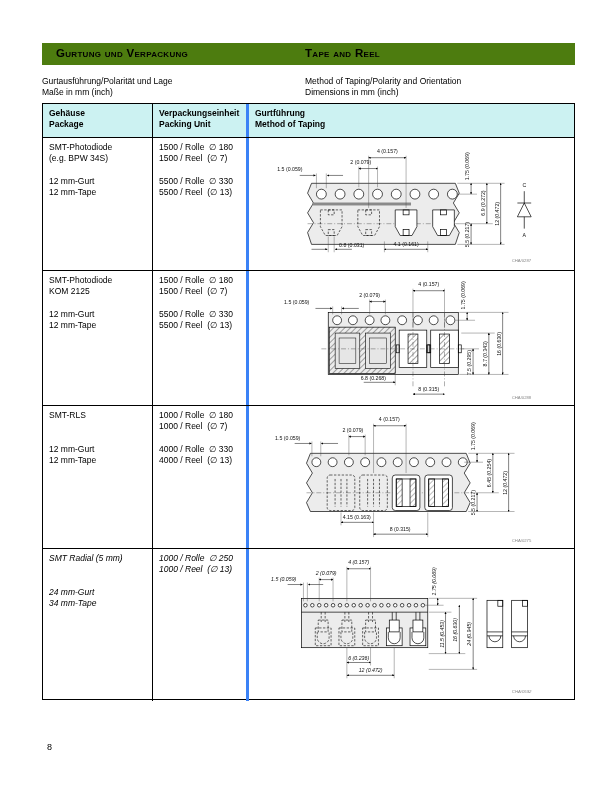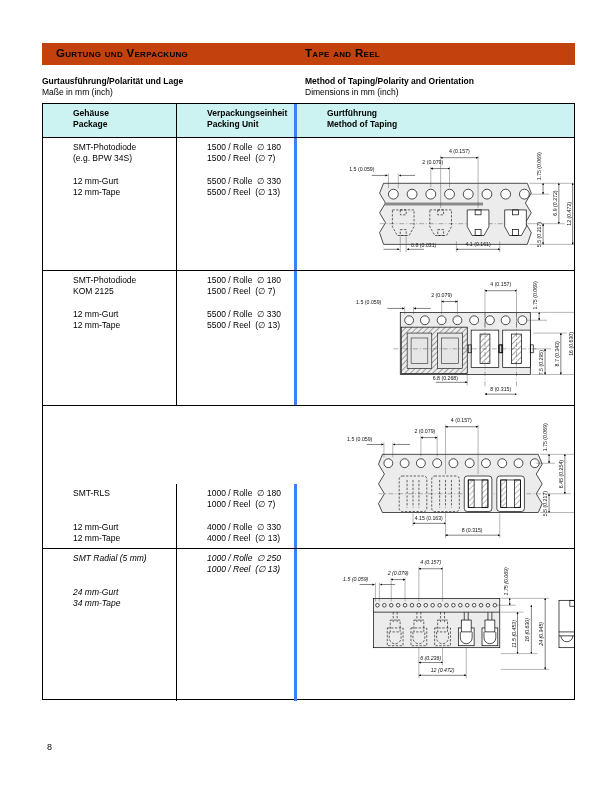--- a/index.html
+++ b/index.html
@@ -1,37 +1,37 @@
 <!DOCTYPE html>
 <html><head>
 <meta charset="utf-8">
 <style>
   html,body{margin:0;padding:0;background:#888;}
   .page{position:relative;width:612px;height:792px;background:#fff;margin:0 auto;
         font-family:"Liberation Sans",sans-serif;color:#000;overflow:hidden;}
-  .band{position:absolute;left:42px;top:43px;width:533px;height:22px;background:#c2410c;}
+  .band{position:absolute;left:42px;top:43px;width:533px;height:22px;background:#4d7c0f;}
   .band .t1,.band .t2{position:absolute;top:4px;font-weight:bold;font-size:11.5px;
         font-variant:small-caps;letter-spacing:.3px;}
   .band .t1{left:14px;}
   .band .t2{left:263px;}
   .intro{position:absolute;left:42px;top:76px;width:533px;font-size:8.5px;line-height:11px;}
   .intro .col{position:absolute;top:0;}
   .intro .c1{left:0;}
   .intro .c2{left:263px;}
-  .intro .b{font-weight:bold;}
+  .intro .b{font-weight:normal;}
   .tbl{position:absolute;left:42px;top:103px;width:533px;height:597px;border:1px solid #000;box-sizing:border-box;}
   .trow{display:flex;box-sizing:border-box;border-bottom:1px solid #000;}
   .trow:last-child{border-bottom:none;font-style:italic;}
   .thead{background:#ccf2f2;height:34px;font-weight:bold;}
-  .cell{box-sizing:border-box;padding:4px 6px;font-size:8.5px;line-height:11.2px;margin-left:24px;}
+  .cell{box-sizing:border-box;padding:4px 6px;font-size:8.5px;line-height:11.2px;}
   .c-pkg{width:110px;border-right:1px solid #000;}
   .c-unit{width:96px;border-right:3px solid #3b82f6;}
   .c-draw{flex:1;position:relative;padding:0;overflow:hidden;}
   .cell-line{min-height:11.2px;white-space:pre;}
-  .r1{height:133px;} .r2{height:135px;} .r3{height:143px;align-items:flex-end;} .r4{height:152px;}
+  .r1{height:133px;} .r2{height:135px;} .r3{height:143px;} .r4{height:152px;}
   svg{display:block;}
   svg text{font-family:"Liberation Sans",sans-serif;font-size:5.3px;fill:#111;}
   svg text.fid{font-size:4.3px;fill:#888;}
   .ln{stroke:#000;stroke-width:.7;fill:none;}
   .dim{stroke:#000;stroke-width:.5;fill:none;}
   .ext{stroke:#444;stroke-width:.4;fill:none;}
   .cl{stroke:#333;stroke-width:.4;fill:none;stroke-dasharray:5,2,1,2;}
   .dsh{stroke:#000;stroke-width:.6;fill:none;stroke-dasharray:2.4,1.5;}
   .tape{fill:#ececec;stroke:#000;stroke-width:.7;}
   .hole{fill:#fff;stroke:#000;stroke-width:.7;}

